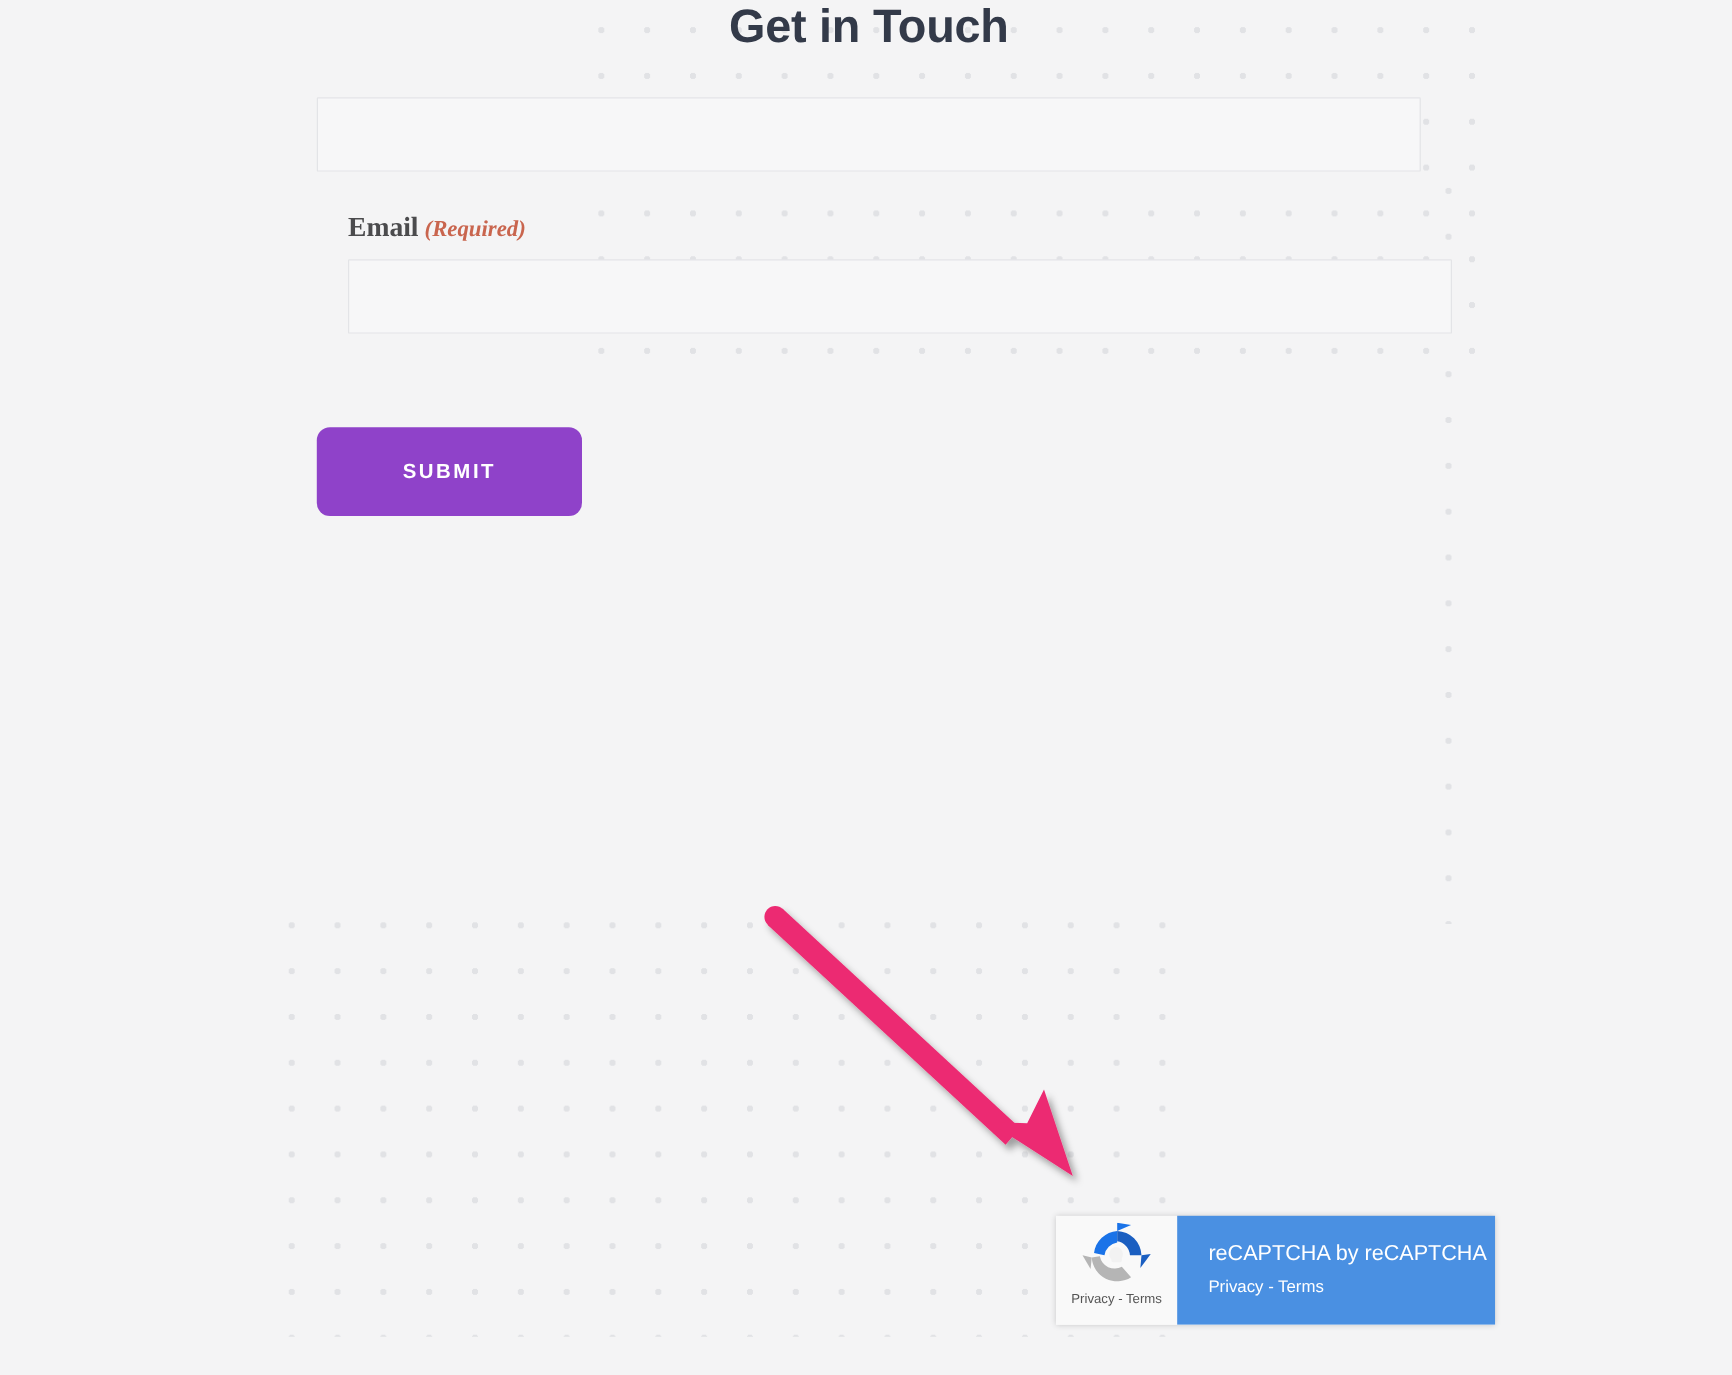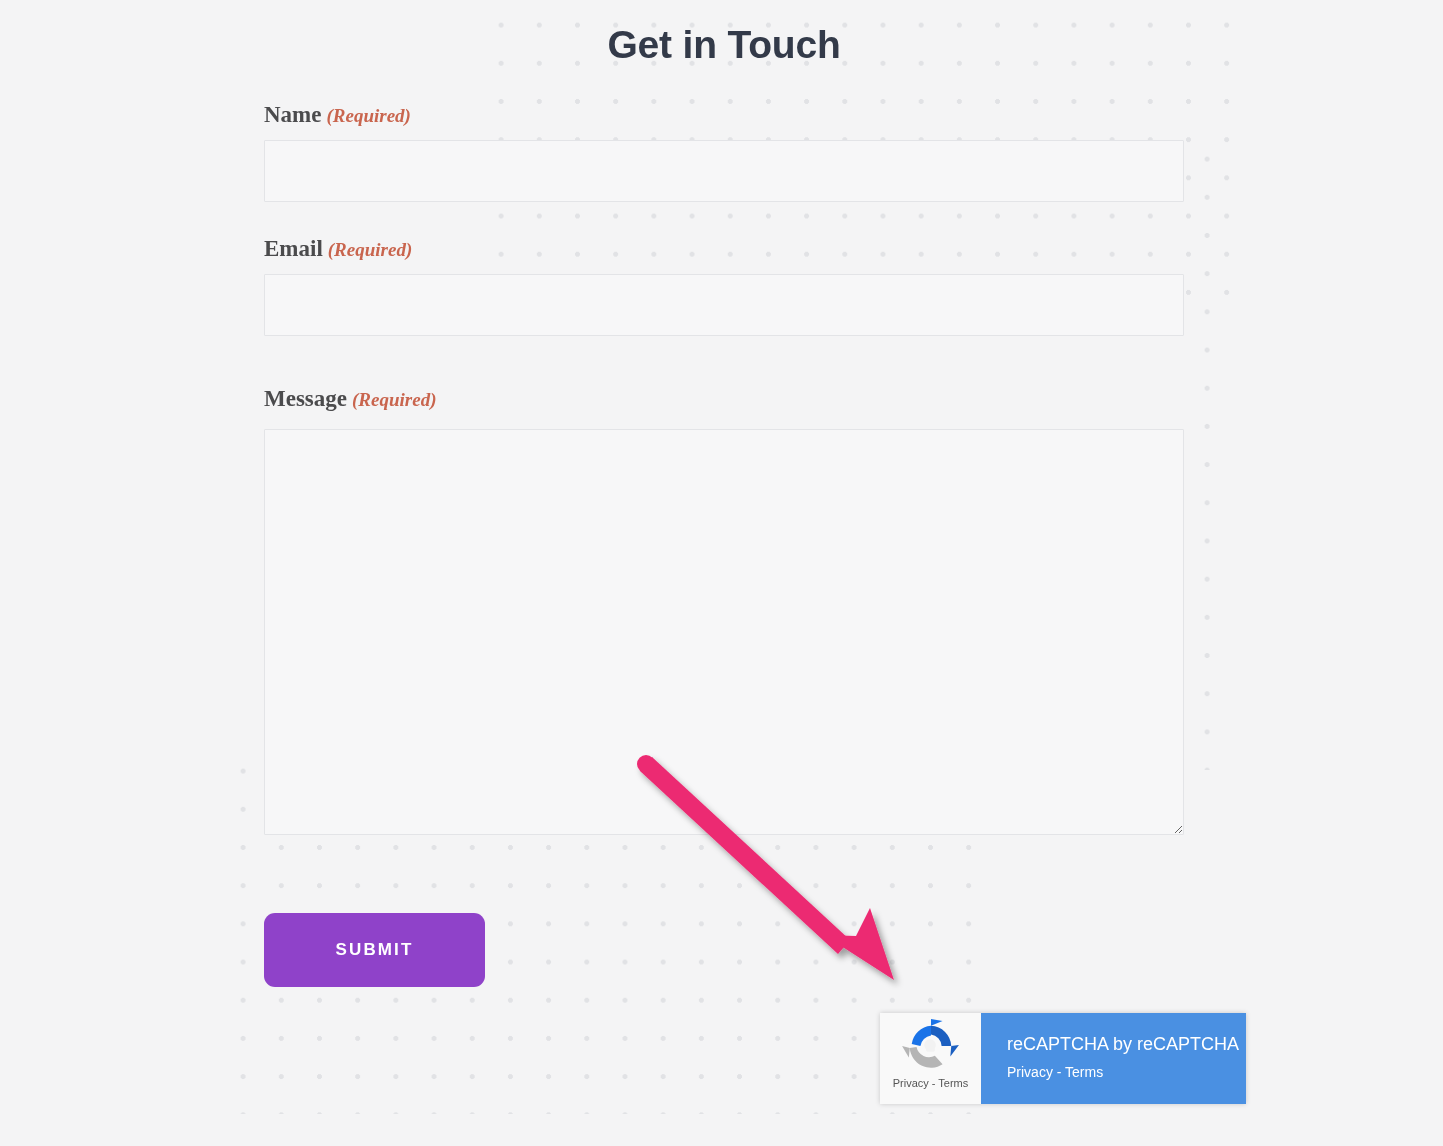--- a/index.html
+++ b/index.html
@@ -53,21 +53,20 @@
   
   #form-wrap {
     position: absolute;
     left: 264px;
     top: 0;
     width: 920px;
   }
 
   #page-title {
     margin: 0;
-    padding-top: 22px;
     text-align: center;
     font-size: 39px;
     font-weight: 700;
     letter-spacing: -0.2px;
     color: #333a49;
     line-height: 1.2;
     position: relative;
     z-index: 2;
   }
 
@@ -100,21 +99,21 @@
     border: 1px solid #e3e4e7;
     border-radius: 1px;
     font-family: "Liberation Sans", sans-serif;
     font-size: 17px;
     color: #44454a;
     padding: 0 14px;
     outline: none;
   }
 
   #name-block  { margin-top: 34px; }
-  #email-block { margin-top: 35px; }
+  #email-block { margin-top: 35px; margin-left: 26px; }
   #message-block { margin-top: 51px; }
 
   .text-area {
     display: block;
     box-sizing: border-box;
     width: 920px;
     height: 406px;
     margin-top: 18px;
     background: #f7f7f8;
     border: 1px solid #e3e4e7;
@@ -210,39 +209,30 @@
 
 <div id="dots-top"></div>
 <div id="dots-mid-right"></div>
 <div id="dots-bottom"></div>
 
 <div id="form-wrap">
 
   <h1 id="page-title">Get in Touch</h1>
 
   <div id="name-block" class="field-block">
-    <div>
-      <span class="field-label">Name</span><span class="required-tag">(Required)</span>
-    </div>
     <input class="text-input" id="name-input" type="text" placeholder="" style="">
   </div>
 
   <div id="email-block" class="field-block">
     <div>
       <span class="field-label">Email</span><span class="required-tag">(Required)</span>
     </div>
     <input class="text-input" id="email-input" type="text" placeholder="" style="">
   </div>
 
-  <div id="message-block" class="field-block">
-    <div>
-      <span class="field-label">Message</span><span class="required-tag">(Required)</span>
-    </div>
-    <textarea class="text-area" id="message-input" placeholder="" style=""></textarea>
-  </div>
 
   <button id="submit-button">SUBMIT</button>
 </div>
 
 <svg id="annotation-arrow" viewBox="0 0 300 270" xmlns="http://www.w3.org/2000/svg">
   <defs>
     <filter id="arrow-shadow" x="-20%" y="-20%" width="150%" height="150%">
       <feDropShadow dx="4" dy="5" stdDeviation="3" flood-color="#000000" flood-opacity="0.35"></feDropShadow>
     </filter>
   </defs>

